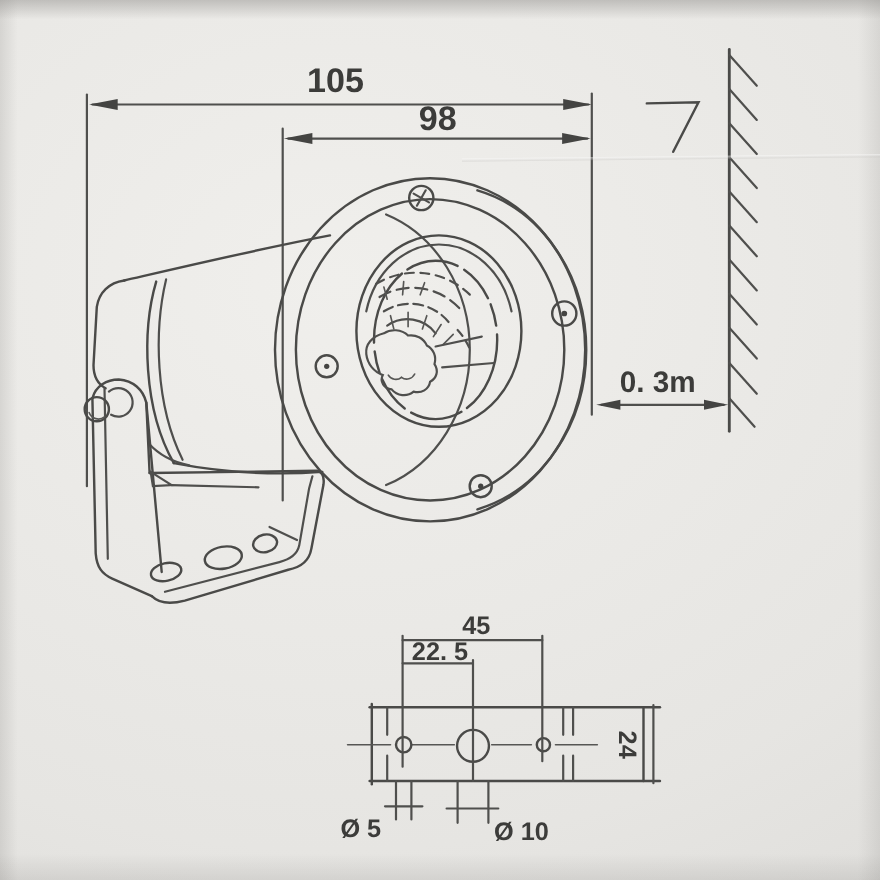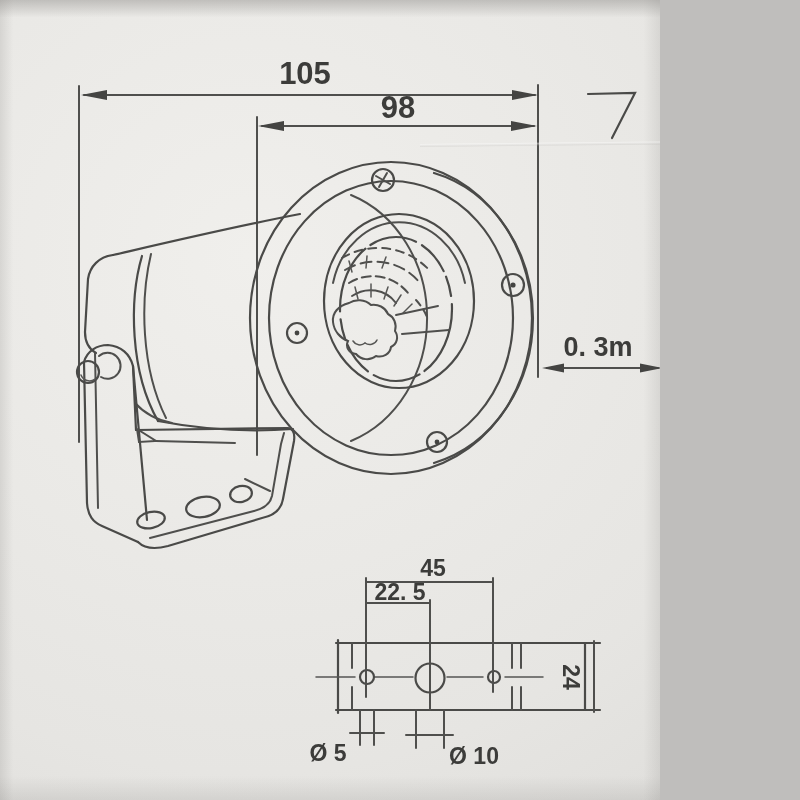--- a/index.html
+++ b/index.html
@@ -1,17 +1,17 @@
 <!DOCTYPE html>
 <html><head>
 <meta charset="utf-8">
 <style>
   html,body{margin:0;padding:0;background:#bfbebc;}
   #photo{
-    position:relative;width:660px;height:800px;overflow:hidden;
+    position:relative;width:800px;height:800px;overflow:hidden;
     background:
       linear-gradient(180deg, rgba(140,138,135,.45) 0%, rgba(140,138,135,0) 2.2%),
       linear-gradient(90deg, rgba(120,118,115,.18) 0%, rgba(120,118,115,0) 2%),
       linear-gradient(270deg, rgba(120,118,115,.15) 0%, rgba(120,118,115,0) 2.5%),
       linear-gradient(0deg, rgba(120,118,115,.16) 0%, rgba(120,118,115,0) 3%),
       radial-gradient(120% 95% at 38% 32%, #f0efec 0%, #eae9e6 42%, #e6e5e2 68%, #dddcd9 100%);
     font-family:"Liberation Sans", sans-serif;
   }
   #photo:after{ 
     content:"";position:absolute;left:420px;top:142px;width:380px;height:3px;

